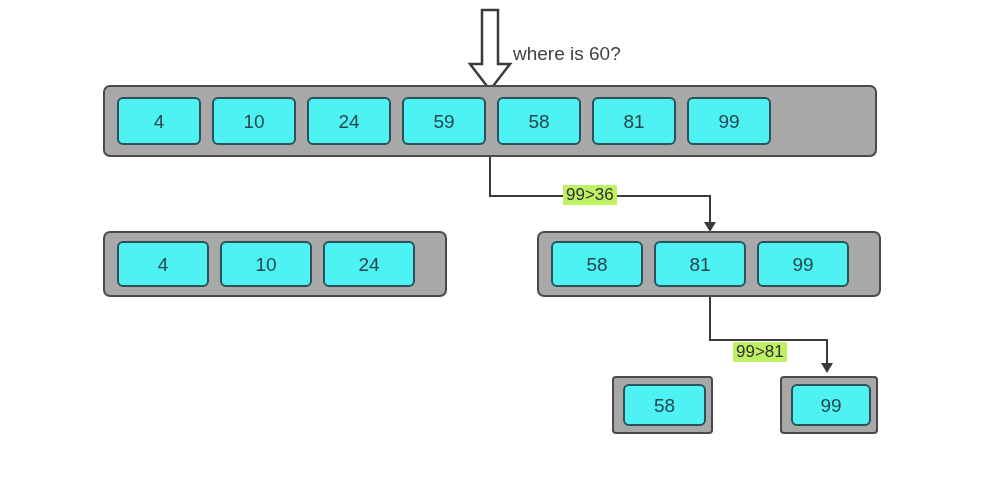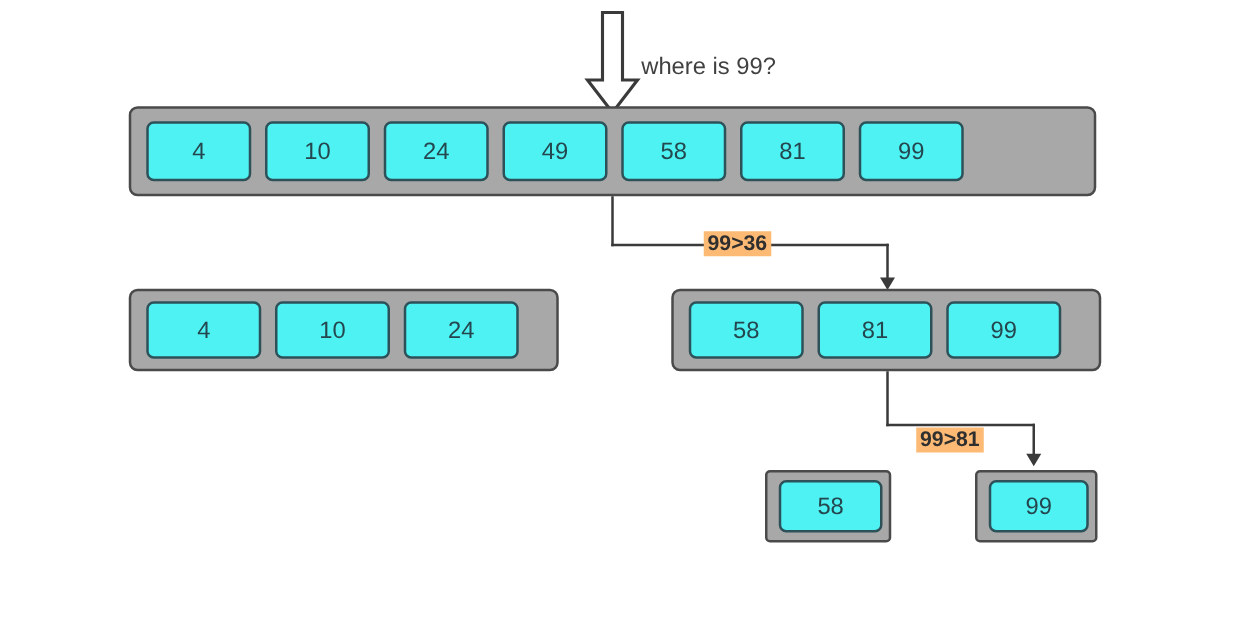--- a/index.html
+++ b/index.html
@@ -50,24 +50,23 @@
   .question-text {
     position: absolute;
     color: #414141;
     font-size: 19px;
     white-space: nowrap;
   }
   .edge-label {
     position: absolute;
     color: #2f2f2f;
     font-size: 17px;
-    background: #fdba74;
+    background: #bef264;
     padding: 0 3px;
     white-space: nowrap;
-    font-weight: bold;
   }
 
   
   .seg-v, .seg-h {
     position: absolute;
     background: #3a3a3a;
   }
   .seg-v { width: 2px; }
   .seg-h { height: 2px; }
 
@@ -86,27 +85,27 @@
 </style>
 </head>
 <body>
 
 <div id="canvas">
 
   <svg class="block-arrow" style="left:467px; top:8px;" width="46" height="86" viewBox="0 0 46 86">
     <polygon points="15,2 31,2 31,56 43,56 23,82 3,56 15,56" fill="#ffffff" stroke="#3a3a3a" stroke-width="2.5" stroke-linejoin="miter"></polygon>
   </svg>
 
-  <div class="question-text" style="left:513px; top:43px;">where is 99?</div>
+  <div class="question-text" style="left:513px; top:43px;">where is 60?</div>
 
   <div class="array-group" style="left:103px; top:85px; width:774px; height:72px; padding:0 12px; gap:11px;">
     <div class="cell" style="width:84px; height:48px;">4</div>
     <div class="cell" style="width:84px; height:48px;">10</div>
     <div class="cell" style="width:84px; height:48px;">24</div>
-    <div class="cell" style="width:84px; height:48px;">49</div>
+    <div class="cell" style="width:84px; height:48px;">59</div>
     <div class="cell" style="width:84px; height:48px;">58</div>
     <div class="cell" style="width:84px; height:48px;">81</div>
     <div class="cell" style="width:84px; height:48px;">99</div>
   </div>
 
   <div class="seg-v" style="left:489px; top:157px; height:40px;"></div>
   <div class="seg-h" style="left:489px; top:195px; width:222px;"></div>
   <div class="seg-v" style="left:709px; top:195px; height:32px;"></div>
   <div class="arrow-head" style="left:704px; top:222px;"></div>
   <div class="edge-label" style="left:563px; top:185px;">99&gt;36</div>

